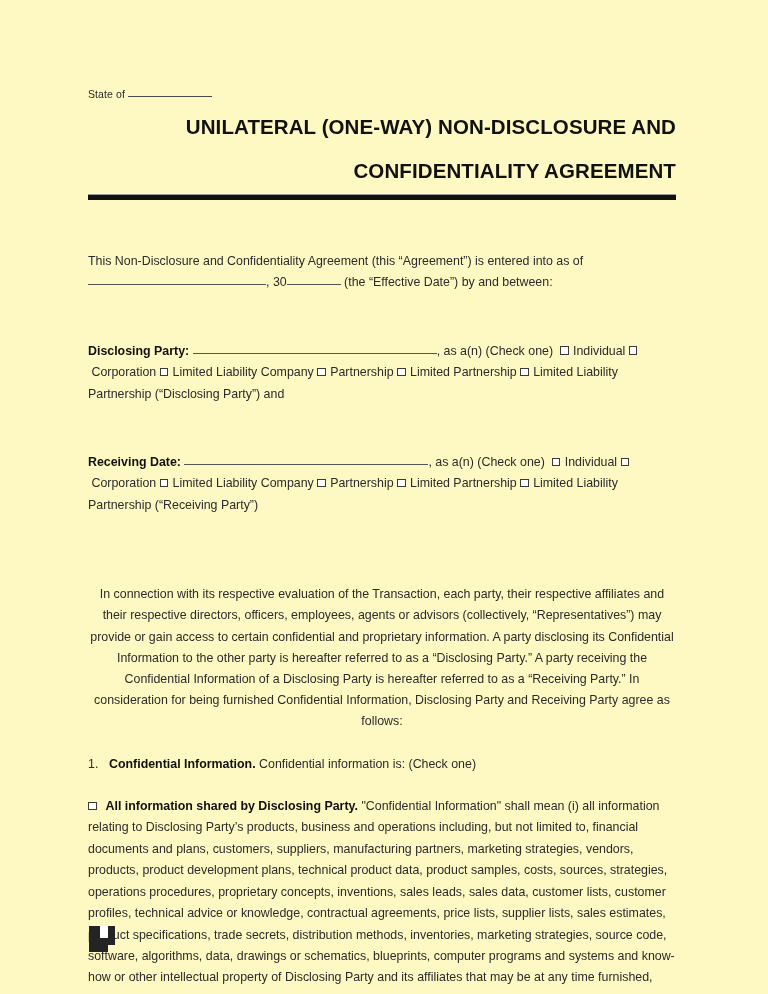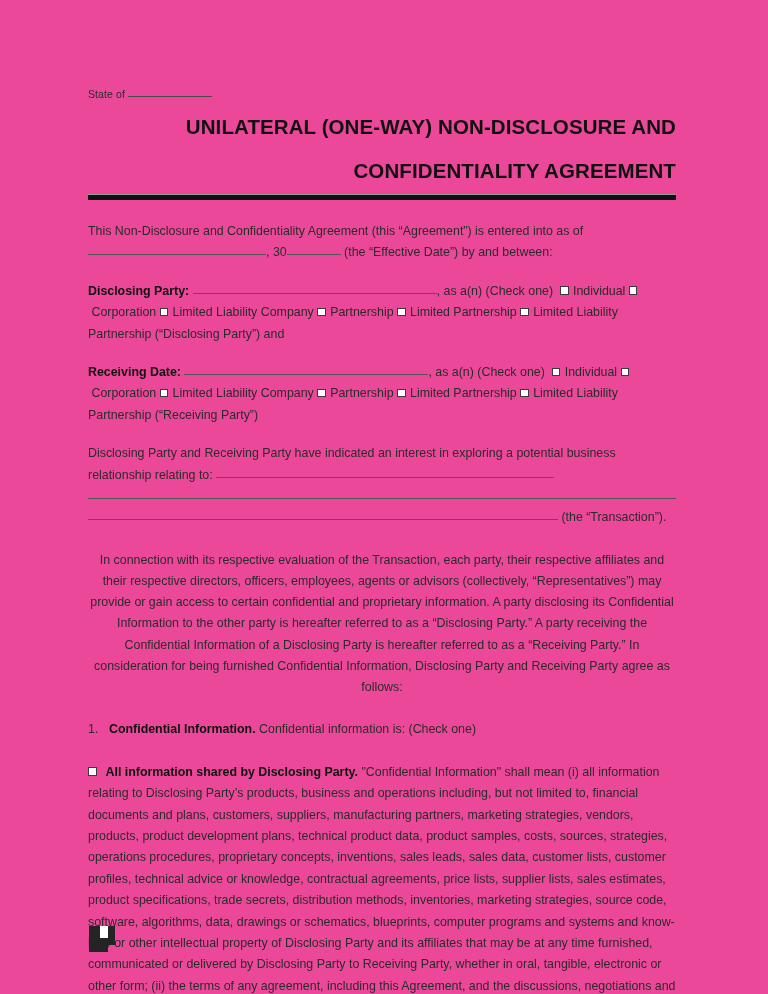--- a/index.html
+++ b/index.html
@@ -13,21 +13,21 @@
     height: 994px;
     font-family: "Liberation Sans", sans-serif;
     color: #1a1a1a;
     -webkit-font-smoothing: antialiased;
   }
 
   .page {
     position: relative;
     width: 768px;
     height: 994px;
-    background: #ec4899;
+    background: #fef9c3;
     box-sizing: border-box;
   }
 
   .content {
     position: absolute;
     left: 88px;
     top: 0;
     width: 588px;
   }
 
@@ -65,20 +65,21 @@
     background: #111111;
     border-top: 1.5px solid #9a9a9a;
   }
 
   
   .para {
     font-size: 12.4px;
     line-height: 21.4px;
     color: #2b2b2b;
     text-align: left;
+    margin-top: 30px;
   }
   .para.tight { line-height: 21.2px; text-align: center; }
 
   .gap-lg { height: 21px; }
   .gap-md { height: 17px; }
 
   .b { font-weight: bold; color: #101010; }
 
   
   .u {
@@ -210,27 +211,20 @@
       <span class="cb"></span>&nbsp;<span>Corporation</span>
       <span class="cb"></span>&nbsp;<span>Limited Liability Company</span>
       <span class="cb"></span>&nbsp;<span>Partnership</span>
       <span class="cb"></span>&nbsp;<span>Limited Partnership</span>
       <span class="cb"></span>&nbsp;<span>Limited Liability Partnership</span>
       <span>(“Receiving Party”)</span>
     </div>
 
     <div class="gap-md"></div>
 
-    <div class="para">
-      <span>Disclosing Party and Receiving Party have indicated an interest in exploring a potential business</span><br>
-      <span>relationship relating to:</span>
-      <span class="u u-rel"></span><br>
-      <span class="u u-full"></span><br>
-      <span class="u u-trans"></span><span> (the “Transaction”).</span>
-    </div>
 
     <div class="gap-lg"></div>
 
     <div class="para tight">In connection with its respective evaluation of the Transaction, each party, their respective affiliates and their respective directors, officers, employees, agents or advisors (collectively, “Representatives”) may provide or gain access to certain confidential and proprietary information. A party disclosing its Confidential Information to the other party is hereafter referred to as a “Disclosing Party.” A party receiving the Confidential Information of a Disclosing Party is hereafter referred to as a “Receiving Party.” In consideration for being furnished Confidential Information, Disclosing Party and Receiving Party agree as follows:</div>
 
     <div class="gap-lg"></div>
 
     <div class="clause">
       <div class="clause-num">1.</div>
       <div class="clause-body"><span class="b">Confidential Information.</span><span> Confidential information is: (Check one)</span></div>

